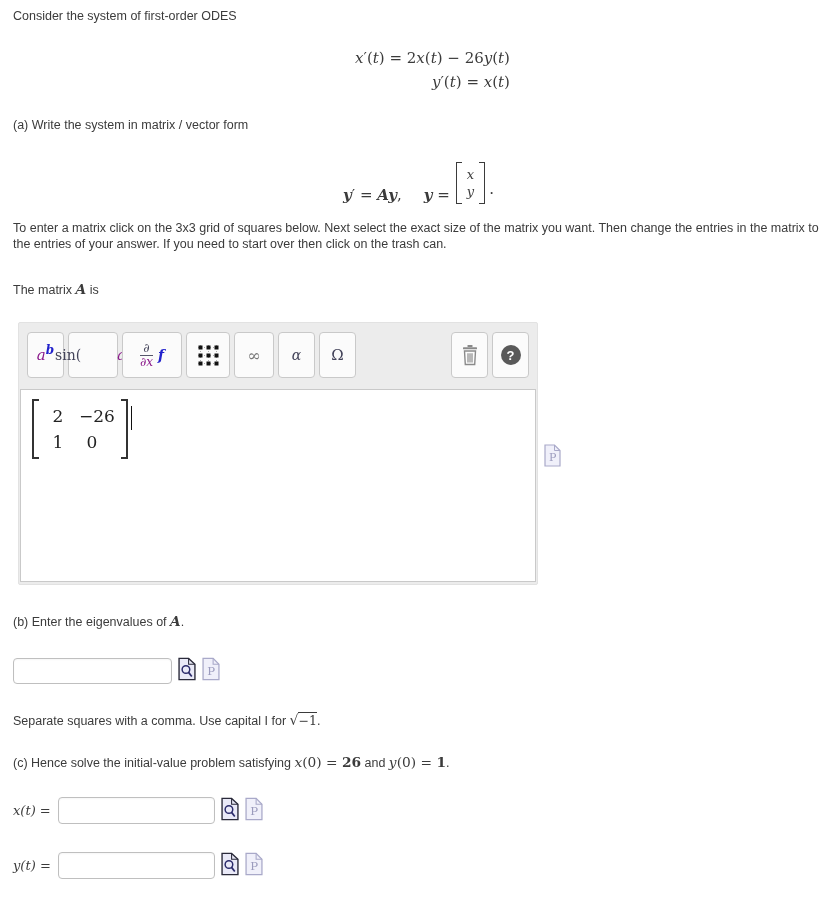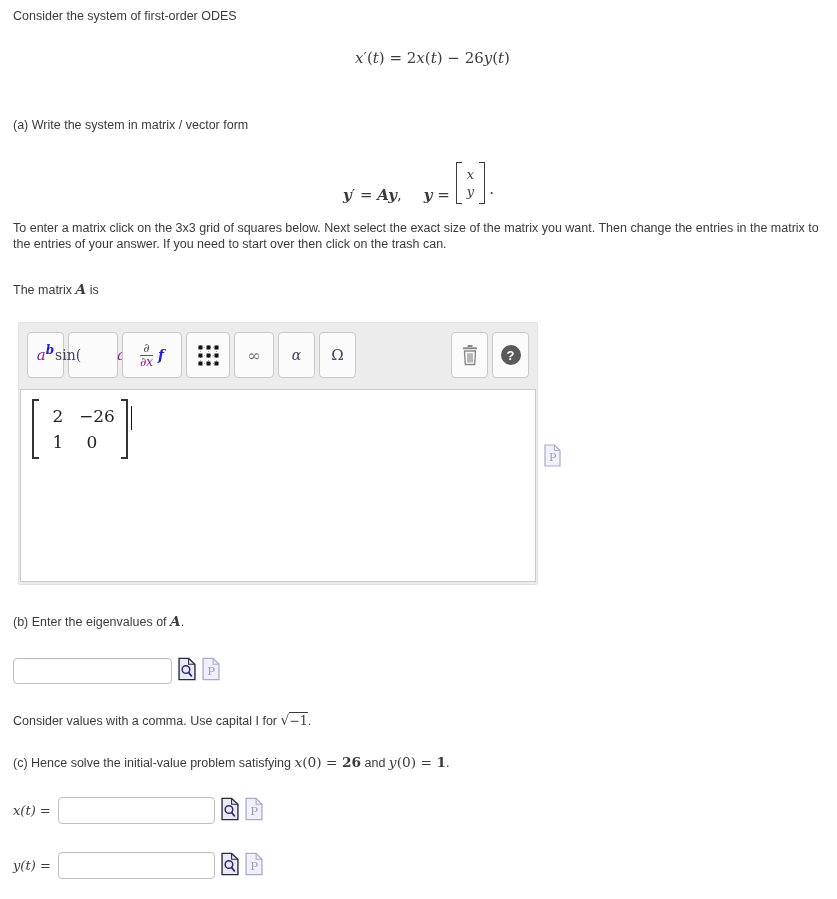--- a/index.html
+++ b/index.html
@@ -97,20 +97,21 @@
   .sqrt-sign { font-size:14px; }
 </style>
 </head>
 <body>
 
 <div class="abs" style="left:13px; top:9px;">Consider the system of first-order ODES</div>
 
 <div class="abs eq-block" style="top:46px;">
   <div class="eq-inner">
     <div><span class="seg-v">x</span><span class="seg-m">′(</span><span class="seg-v">t</span><span class="seg-m">) = 2</span><span class="seg-v">x</span><span class="seg-m">(</span><span class="seg-v">t</span><span class="seg-m">) − 26</span><span class="seg-v">y</span><span class="seg-m">(</span><span class="seg-v">t</span><span class="seg-m">)</span></div>
+    <div><span class="seg-v">y</span><span class="seg-m">′(</span><span class="seg-v">t</span><span class="seg-m">) = </span><span class="seg-v">x</span><span class="seg-m">(</span><span class="seg-v">t</span><span class="seg-m">)</span></div>
   </div>
 </div>
 
 <div class="abs" style="left:13px; top:118px;">(a) Write the system in matrix / vector form</div>
 
 <div class="abs eq-a-row" style="top:152px; height:52px;">
   <span class="eq-text"><span class="seg-vb">y</span><span class="seg-m">′ = </span><span class="seg-vb">A</span><span class="seg-vb">y</span><span class="seg-m">,</span></span>
   <span class="gap"></span>
   <span class="eq-text"><span class="seg-vb">y</span><span class="seg-m"> = </span></span>
   <span class="vec">
@@ -237,21 +238,21 @@
   <span class="vicon">
     <svg width="18" height="24" viewBox="0 0 17 22">
       <path d="M1 1 H10.5 L16 6.5 V21 H1 Z" fill="#f0f0fa" stroke="#a9a9c9" stroke-width="1.2"></path>
       <path d="M10.5 1 V6.5 H16" fill="none" stroke="#a9a9c9" stroke-width="1"></path>
       <text x="5" y="16.5" font-family="DejaVu Serif, serif" font-size="11" fill="#9b9bbd">P</text>
     </svg>
   </span>
 </div>
 
 <div class="abs" style="left:13px; top:712px;">
-  <span>Consider values with a comma. Use capital I for </span><span class="sqrt-wrap"><span class="sqrt-sign">√</span><span class="seg-ol">−1</span></span><span>.</span>
+  <span>Separate squares with a comma. Use capital I for </span><span class="sqrt-wrap"><span class="sqrt-sign">√</span><span class="seg-ol">−1</span></span><span>.</span>
 </div>
 
 <div class="abs inline-math" style="left:13px; top:754px;"><span>(c) Hence solve the initial-value problem satisfying </span><span class="seg-v">x</span><span class="seg-m">(0) = </span><span class="seg-mb">26</span><span> and </span><span class="seg-v">y</span><span class="seg-m">(0) = </span><span class="seg-mb">1</span><span>.</span></div>
 
 <div class="abs ans-row" style="left:13px; top:797px;">
   <span class="ctag c-label"><span class="seg-v">x</span><span class="seg-m">(</span><span class="seg-v">t</span><span class="seg-m">) = </span></span>
   <input class="ans-input" style="width: 157px; height: 27px;" value="">
   <span class="icon-gap"></span>
   <span class="vicon">
     <svg width="18" height="24" viewBox="0 0 17 22">

